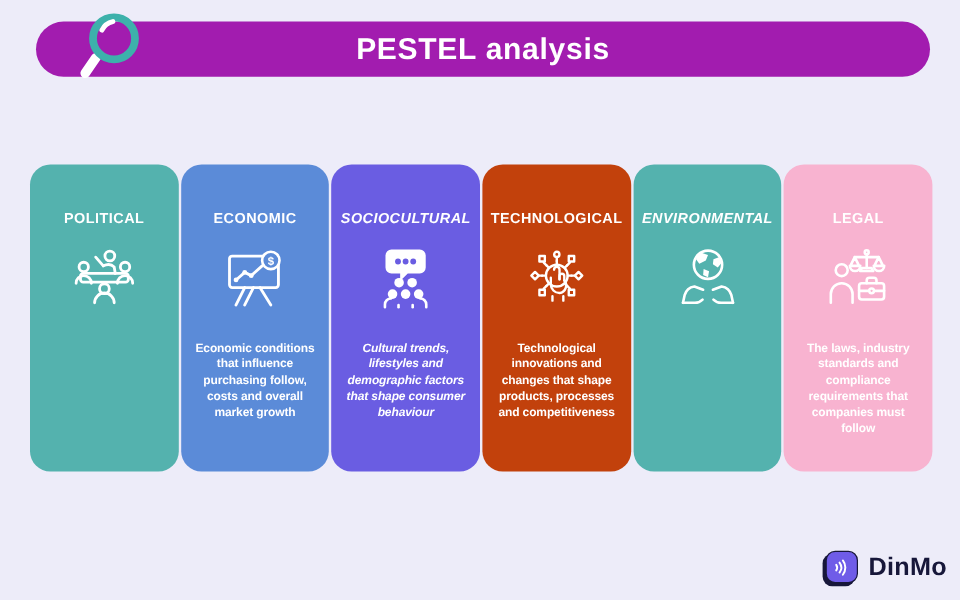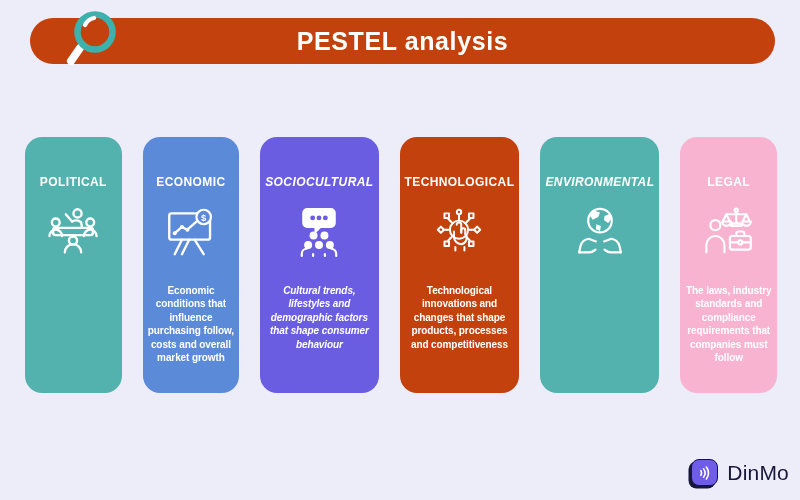--- a/index.html
+++ b/index.html
@@ -7,50 +7,50 @@
   .stage{position:relative;width:800px;height:500px;background:#edecf9;overflow:hidden;}
 
   
   .banner{position:absolute;left:30px;top:18px;width:745px;height:46px;border-radius:23px;
           display:flex;align-items:center;justify-content:center;background:#6d63e8;}
   .banner h1{margin:0;color:#ffffff;font-size:25px;font-weight:bold;letter-spacing:.6px;}
 
   .magnifier{position:absolute;left:63px;top:3px;width:62px;height:66px;z-index:3;}
 
   
-  .cards{position:absolute;left:25px;top:137px;width:752px;height:256px;display:flex;gap:21px;}
+  .cards{position:absolute;left:25px;top:137px;width:752px;height:256px;display:flex;gap:2px;}
   .card{flex:1;border-radius:17px;color:#ffffff;text-align:center;padding:38px 5px 0;
         box-sizing:border-box;}
   .card-title{margin:0;font-size:12px;font-weight:bold;letter-spacing:.4px;white-space:nowrap;}
   .card-icon{margin-top:13px;height:58px;display:flex;align-items:center;justify-content:center;}
   .card-icon svg{display:block;}
   .card-desc{margin:24px auto 0;font-size:10px;font-weight:bold;line-height:1.34;
              max-width:106px;letter-spacing:-0.1px;}
 
   
   .brand{position:absolute;right:11px;bottom:14px;display:flex;align-items:center;gap:9px;}
   .brand-icon{width:27px;height:27px;border-radius:8px;background:var(--brand,#6f5ce8);
               border:1.5px solid #17173a;box-shadow:-2.5px 2.5px 0 #17173a;
               display:flex;align-items:center;justify-content:center;box-sizing:border-box;}
-  .brand-name{font-size:21px;font-weight:normal;color:#17173a;letter-spacing:.2px;}
+  .brand-name{font-size:21px;font-weight:bold;color:#17173a;letter-spacing:.2px;}
 </style>
 </head>
 <body>
 
 <div class="stage" style="background: rgb(237, 236, 249); --teal: #3db1ab; --brand: #6f5ce8;">
 
   <div class="magnifier">
     <svg viewBox="0 0 62 66" width="62" height="66">
       <line x1="17" y1="45" x2="8" y2="58" stroke="#ffffff" stroke-width="8" stroke-linecap="round"></line>
       <circle cx="32" cy="29" r="17.5" fill="none" stroke="var(--teal,#3db1ab)" stroke-width="6.5"></circle>
       <path d="M22 22 a13 13 0 0 1 9 -7" fill="none" stroke="#ffffff" stroke-width="4.2" stroke-linecap="round"></path>
     </svg>
   </div>
 
-  <header class="banner" style="background: #c2410c;">
+  <header class="banner" style="background: #a21caf;">
     <h1>PESTEL analysis</h1>
   </header>
 
   <main class="cards">
 
     <section class="card" style="background: rgb(84, 178, 174); --card: #54b2ae;">
       <h2 class="card-title">POLITICAL</h2>
       <div class="card-icon">
         <svg viewBox="0 0 64 58" width="58" height="53">
           <g fill="none" stroke="#ffffff" stroke-width="2.6" stroke-linecap="round" stroke-linejoin="round">

